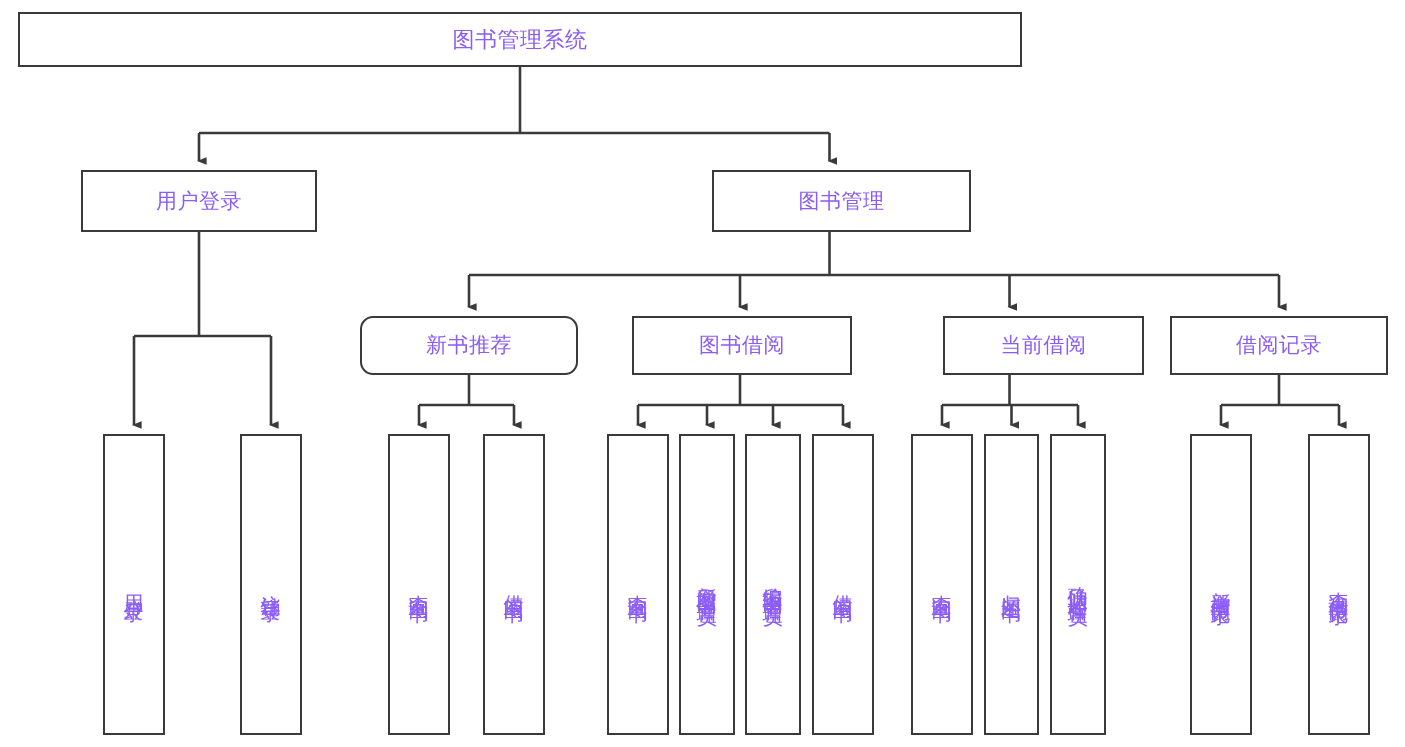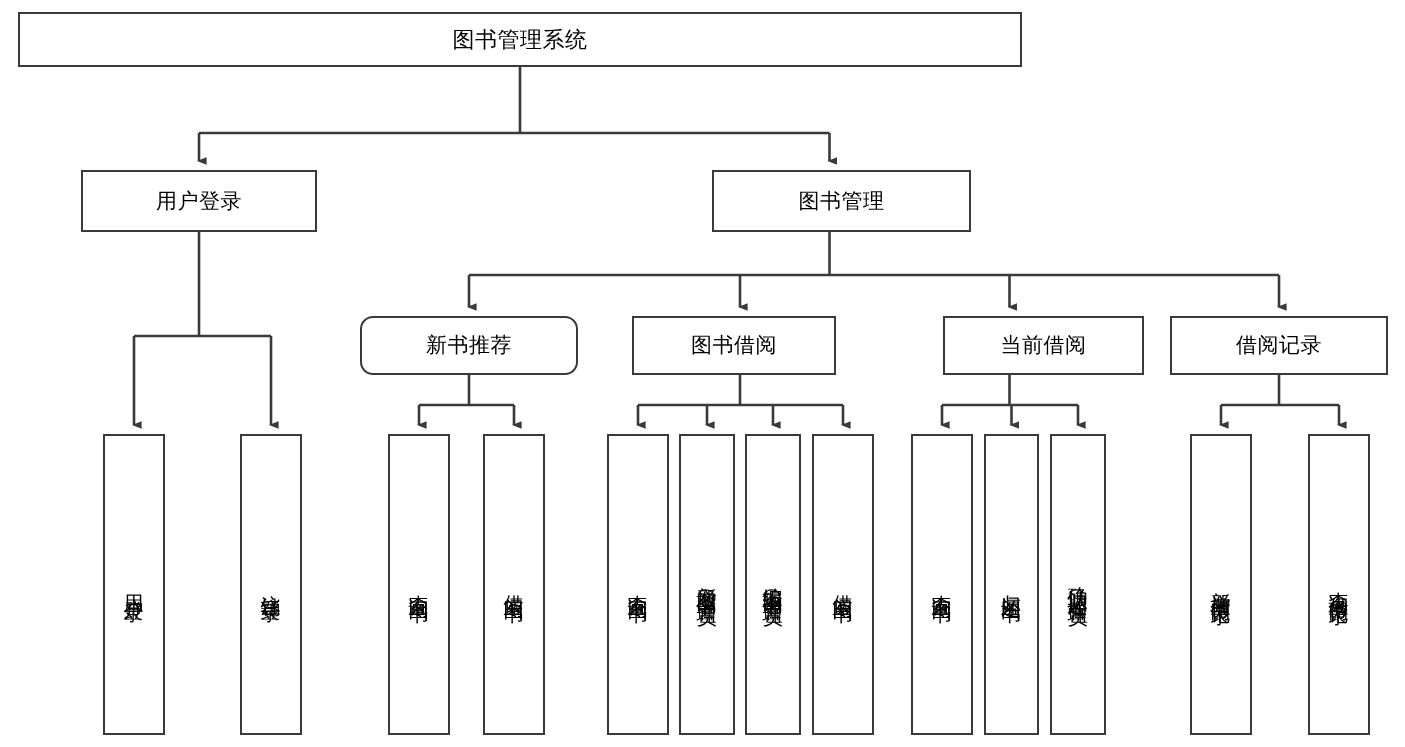--- a/index.html
+++ b/index.html
@@ -26,21 +26,21 @@
   }
   .node {
     position: absolute;
     box-sizing: border-box;
     border: 2.5px solid #3a3a3a;
     background: #ffffff;
     display: flex;
     align-items: center;
     justify-content: center;
     text-align: center;
-    color: #000000;
+    color: #8b5cf6;
   }
   .node-label {
     display: block;
     line-height: 1.18;
     letter-spacing: 0.5px;
   }
   .node.horizontal .node-label {
     writing-mode: horizontal-tb;
     font-size: 21px;
   }
@@ -118,21 +118,21 @@
       </div>
       <div class="node horizontal" style="left: 81px; top: 170px; width: 236px; height: 62px;">
         <span class="node-label">用户登录</span>
       </div>
       <div class="node horizontal" style="left: 712px; top: 170px; width: 259px; height: 62px;">
         <span class="node-label">图书管理</span>
       </div>
       <div class="node horizontal" style="left: 360px; top: 316px; width: 218px; height: 59px; border-radius: 13px;">
         <span class="node-label">新书推荐</span>
       </div>
-      <div class="node horizontal" style="left: 632px; top: 316px; width: 204px; height: 59px;">
+      <div class="node horizontal" style="left: 632px; top: 316px; width: 220px; height: 59px;">
         <span class="node-label">图书借阅</span>
       </div>
       <div class="node horizontal" style="left: 943px; top: 316px; width: 201px; height: 59px;">
         <span class="node-label">当前借阅</span>
       </div>
       <div class="node horizontal" style="left: 1170px; top: 316px; width: 218px; height: 59px;">
         <span class="node-label">借阅记录</span>
       </div>
       <div class="node vertical" style="left: 103px; top: 434px; width: 62px; height: 301px;">
         <span class="node-label">用户登录</span>

